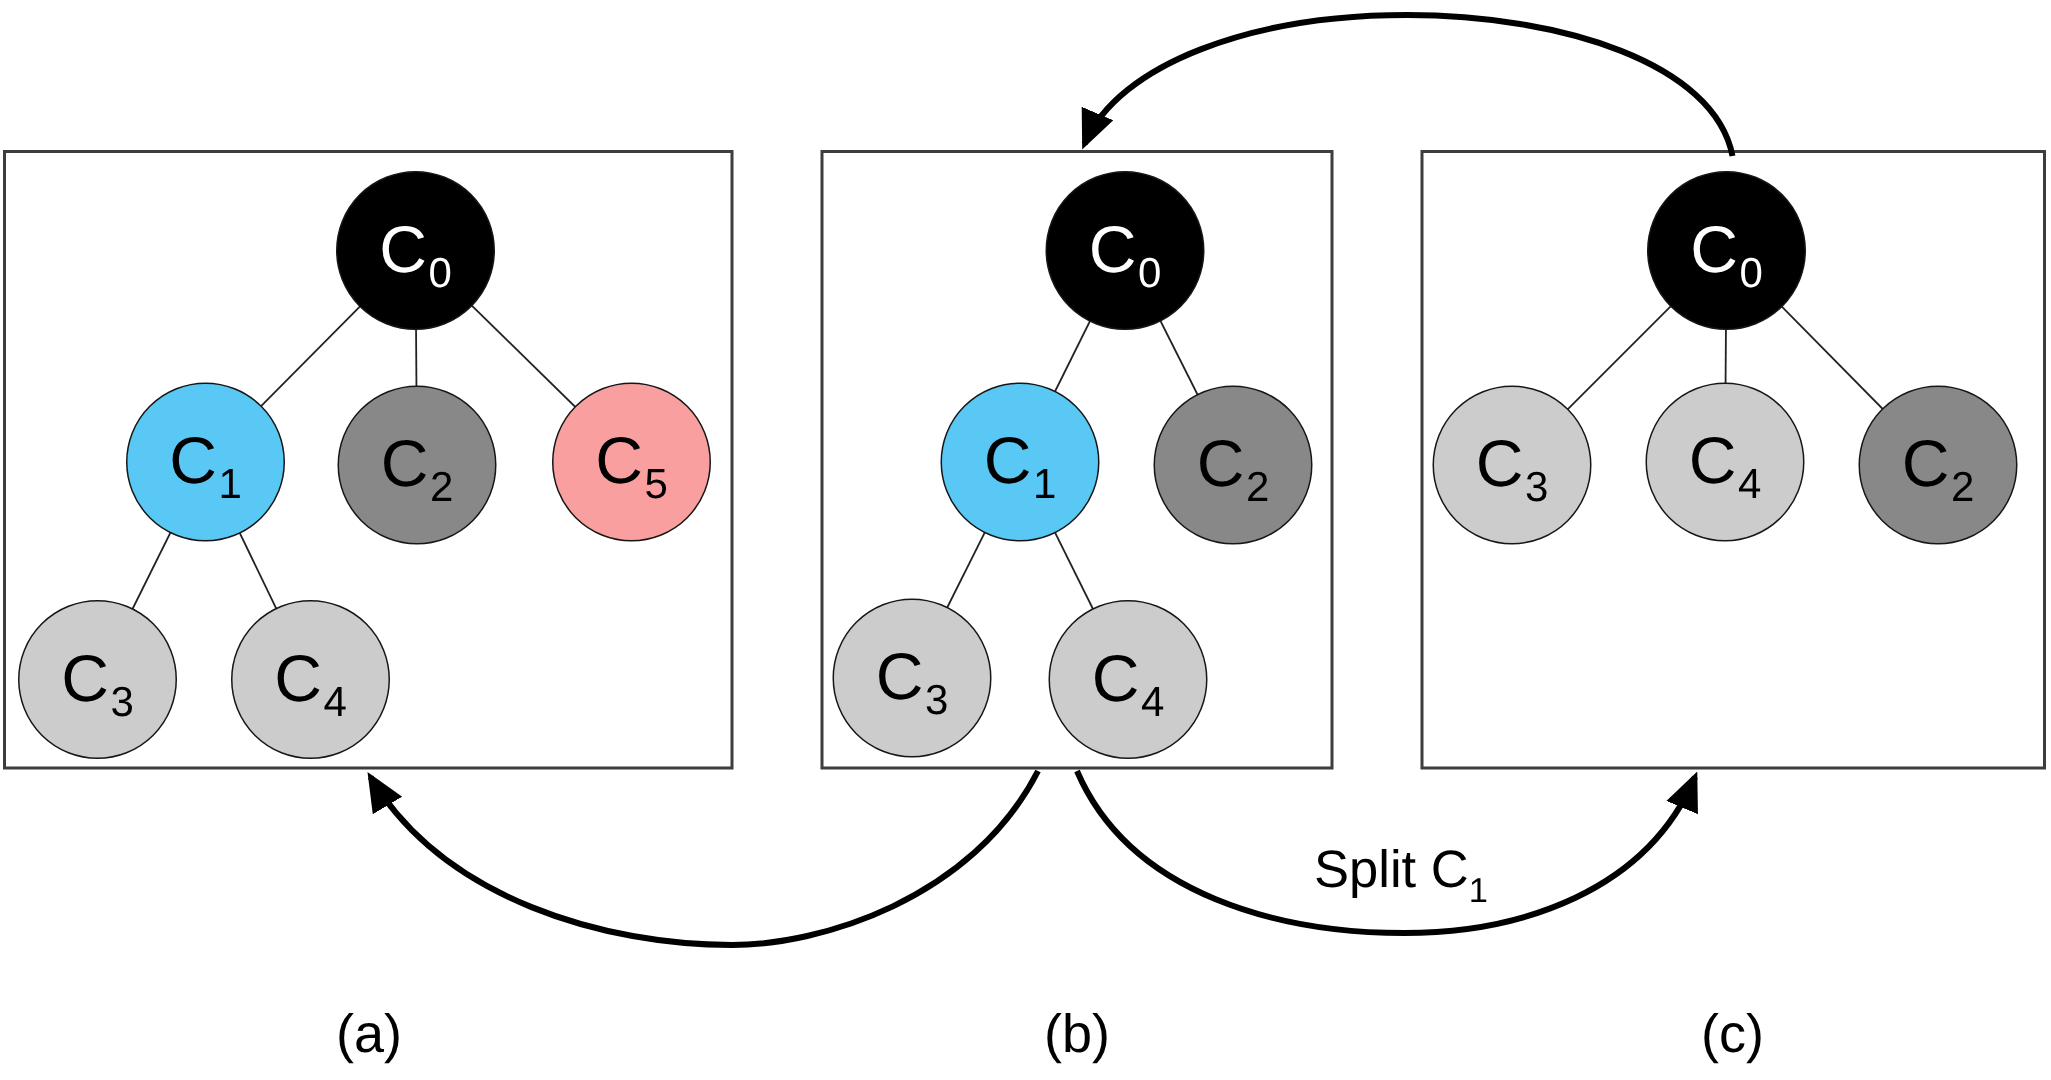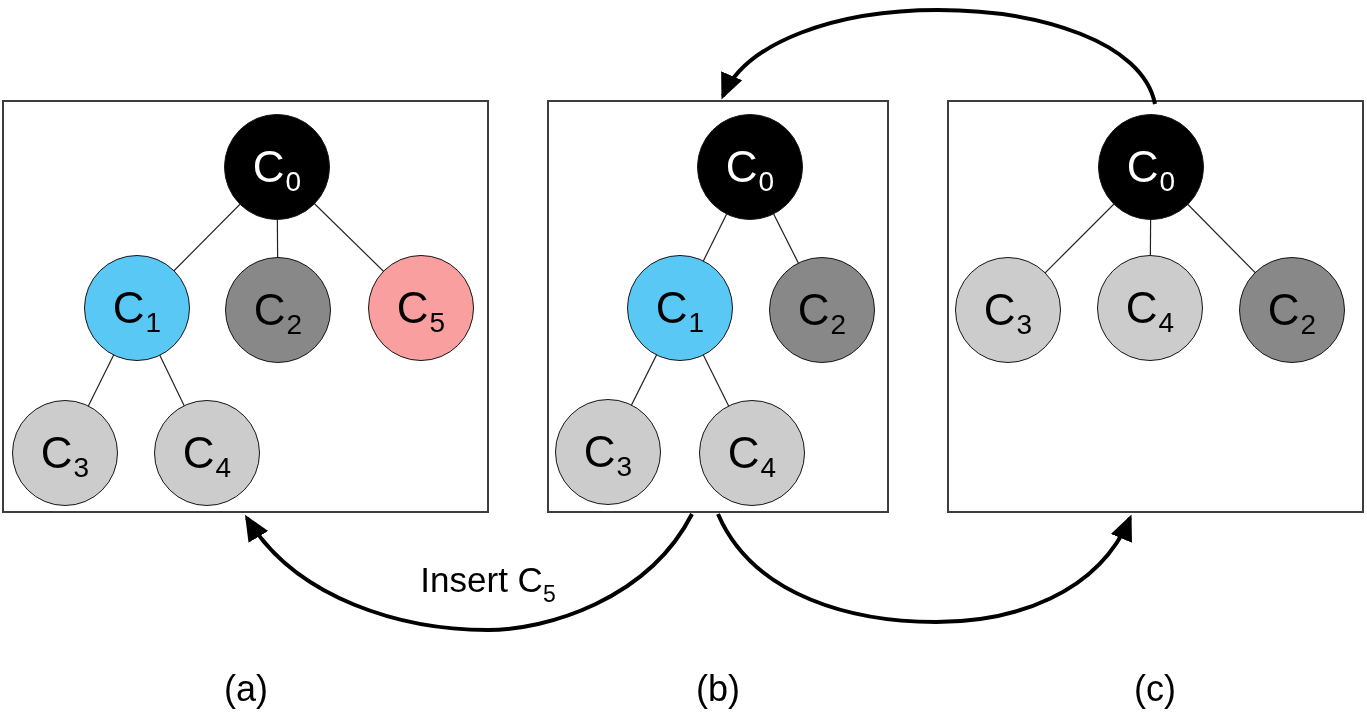--- a/index.html
+++ b/index.html
@@ -114,21 +114,21 @@
   </div>
   <div class="node" style="left: 1097px; top: 255px; background: rgb(204, 204, 204); color: rgb(0, 0, 0);">
     <span class="nb">C</span>
       <span class="ns">4</span>
   </div>
   <div class="node" style="left: 1239px; top: 257px; background: rgb(136, 136, 136); color: rgb(0, 0, 0);">
     <span class="nb">C</span>
       <span class="ns">2</span>
   </div>
 
-  <div class="alabel" style="left:488px;top:561px">
-    <span>Insert C</span><span class="sub">5</span><span></span><span class="sub"></span>
+  <div class="alabel" style="left:934px;top:561px">
+    <span>Split C</span><span class="sub">1</span><span></span><span class="sub"></span>
   </div>
 
   <div class="caption" style="left:246px">(a)</div>
   <div class="caption" style="left:718px">(b)</div>
   <div class="caption" style="left:1155px">(c)</div>
 
 </div>
 
 </body></html>

